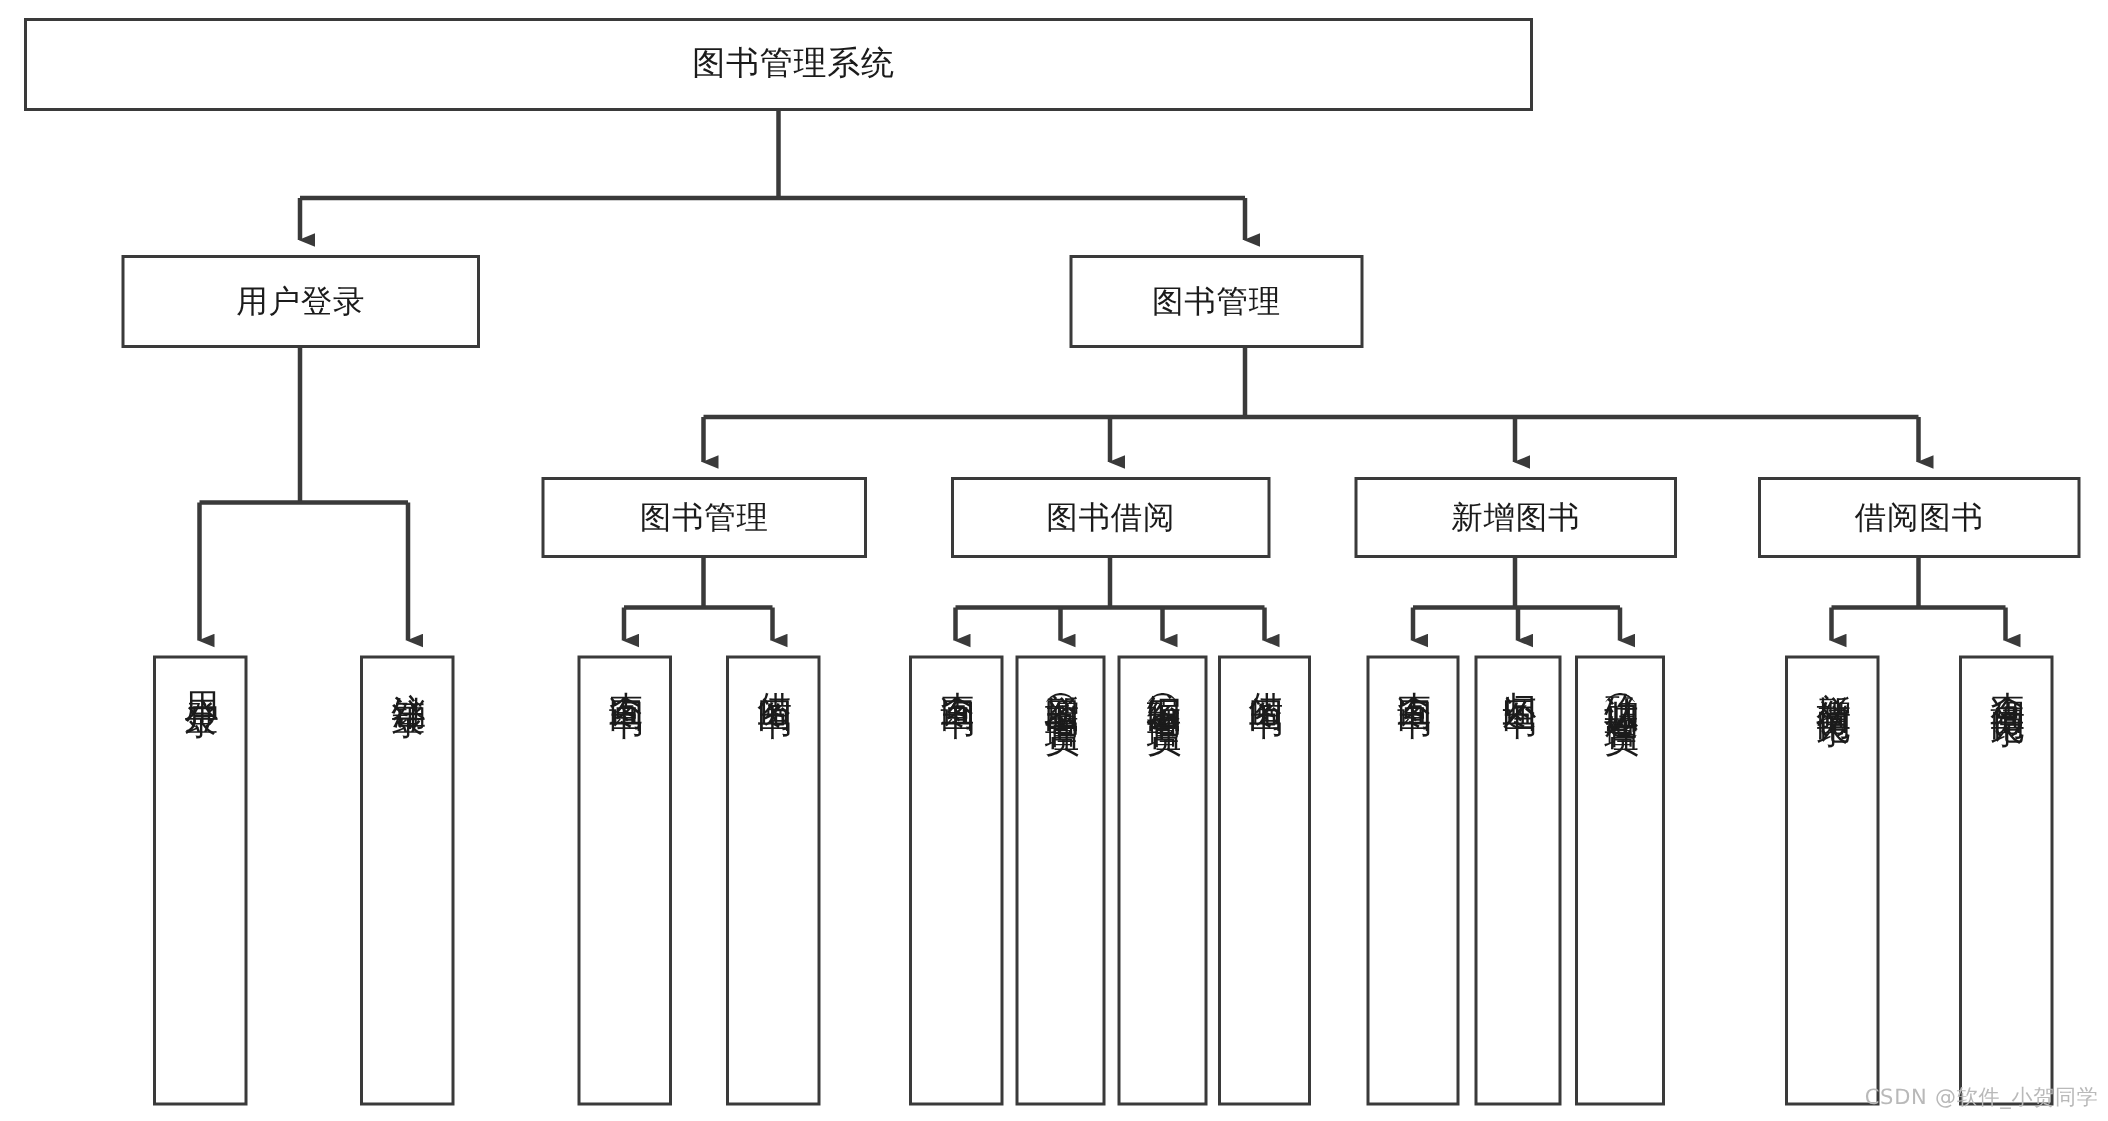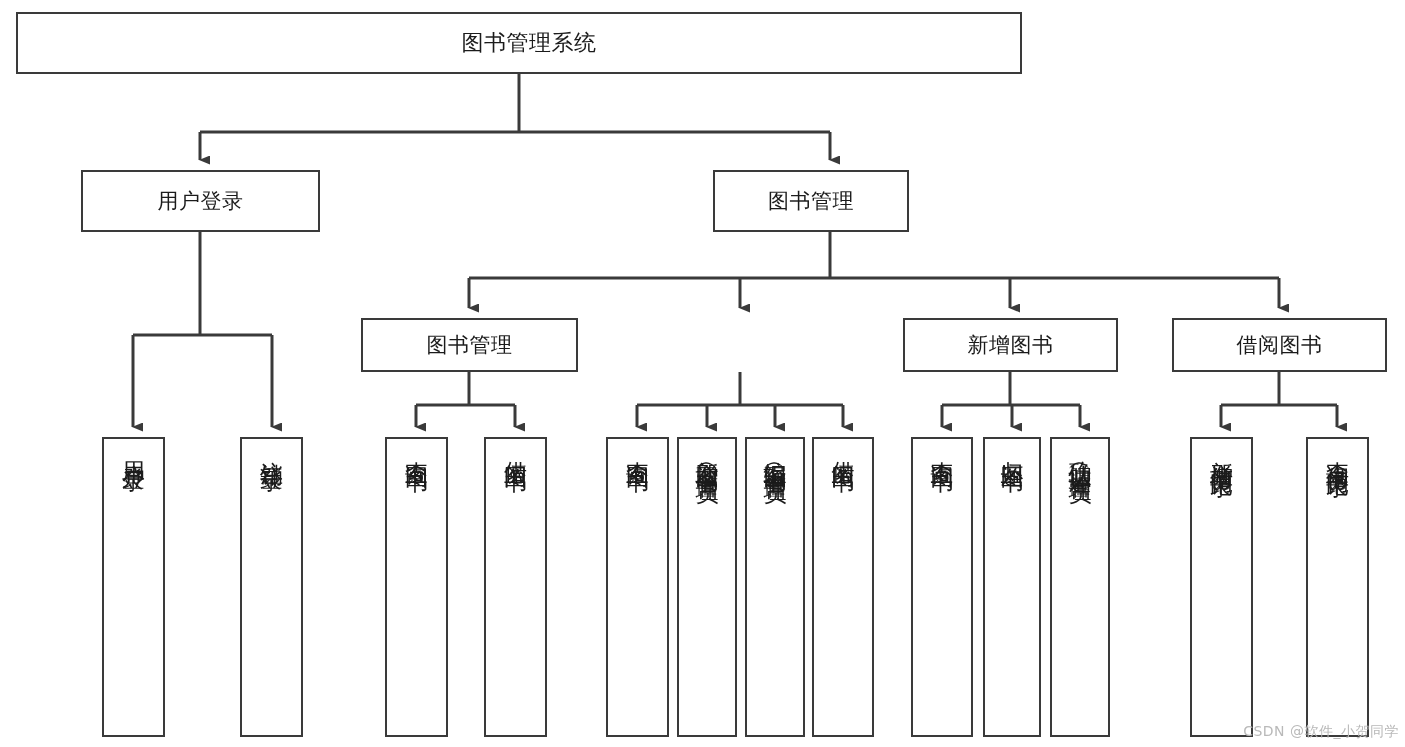--- a/index.html
+++ b/index.html
@@ -131,20 +131,23 @@
   <div class="node horiz" style="left:81px; top:170px; width:239px; height:62px;">
     <span class="label">用户登录</span>
   </div>
   <div class="node horiz" style="left:713px; top:170px; width:196px; height:62px;">
     <span class="label">图书管理</span>
   </div>
 
   <div class="node horiz" style="left:361px; top:318px; width:217px; height:54px;">
     <span class="label">图书管理</span>
   </div>
+  <div class="node horiz" style="left:634px; top:318px; width:213px; height:54px;">
+    <span class="label">图书借阅</span>
+  </div>
   <div class="node horiz" style="left:903px; top:318px; width:215px; height:54px;">
     <span class="label">新增图书</span>
   </div>
   <div class="node horiz" style="left:1172px; top:318px; width:215px; height:54px;">
     <span class="label">借阅图书</span>
   </div>
 
   <div class="node vert" style="left:102px; top:437px; width:63px; height:300px;">
     <span class="label">用户登录</span>
   </div>

